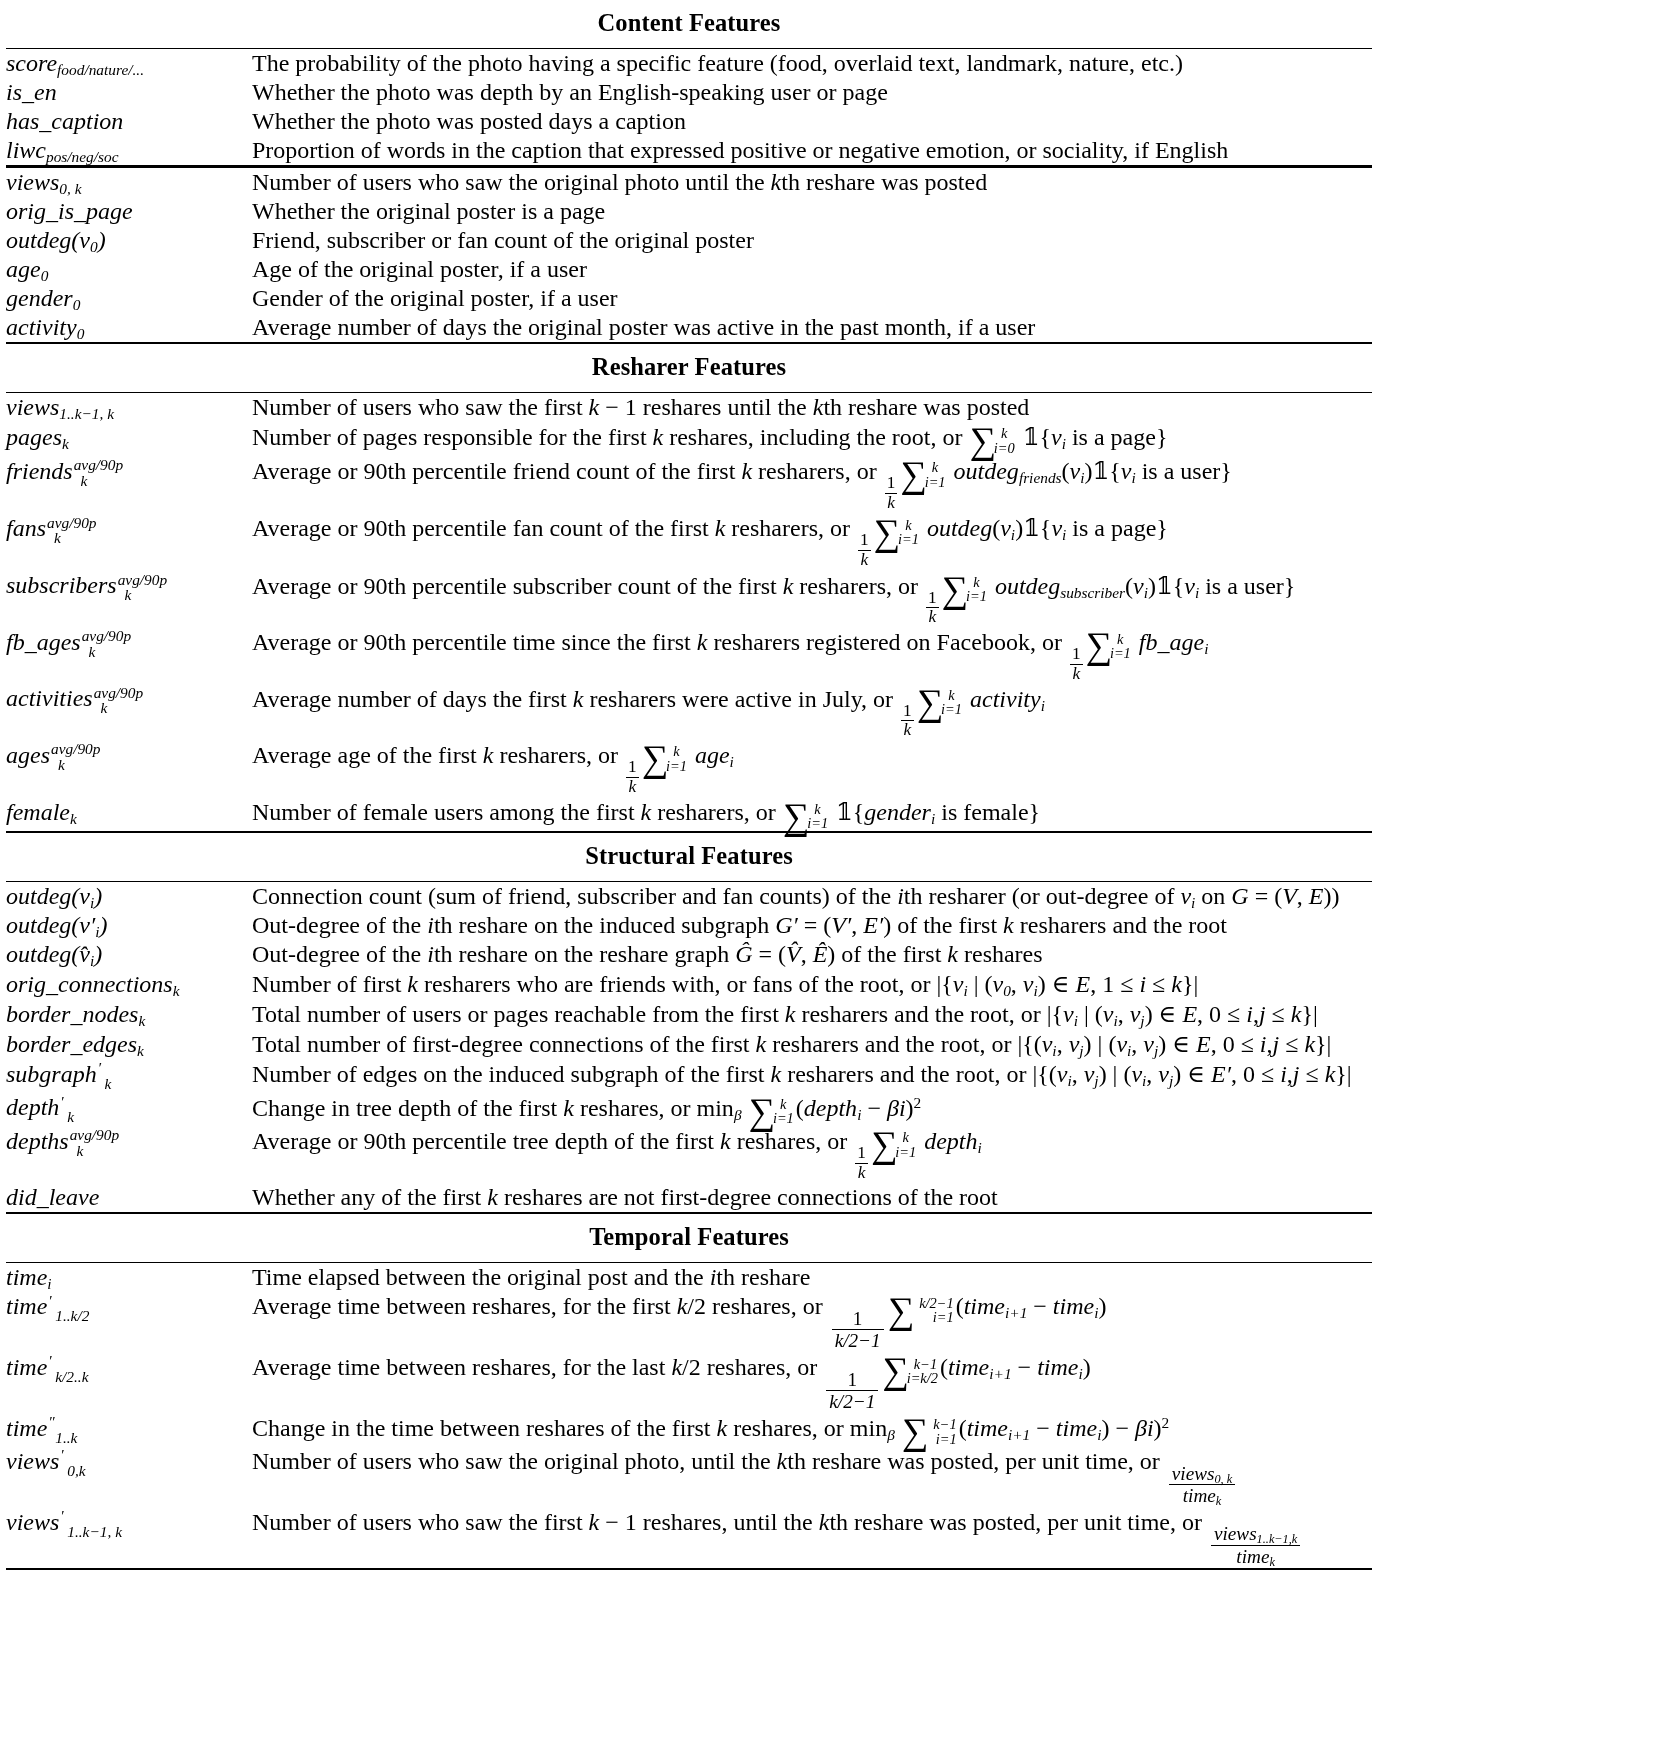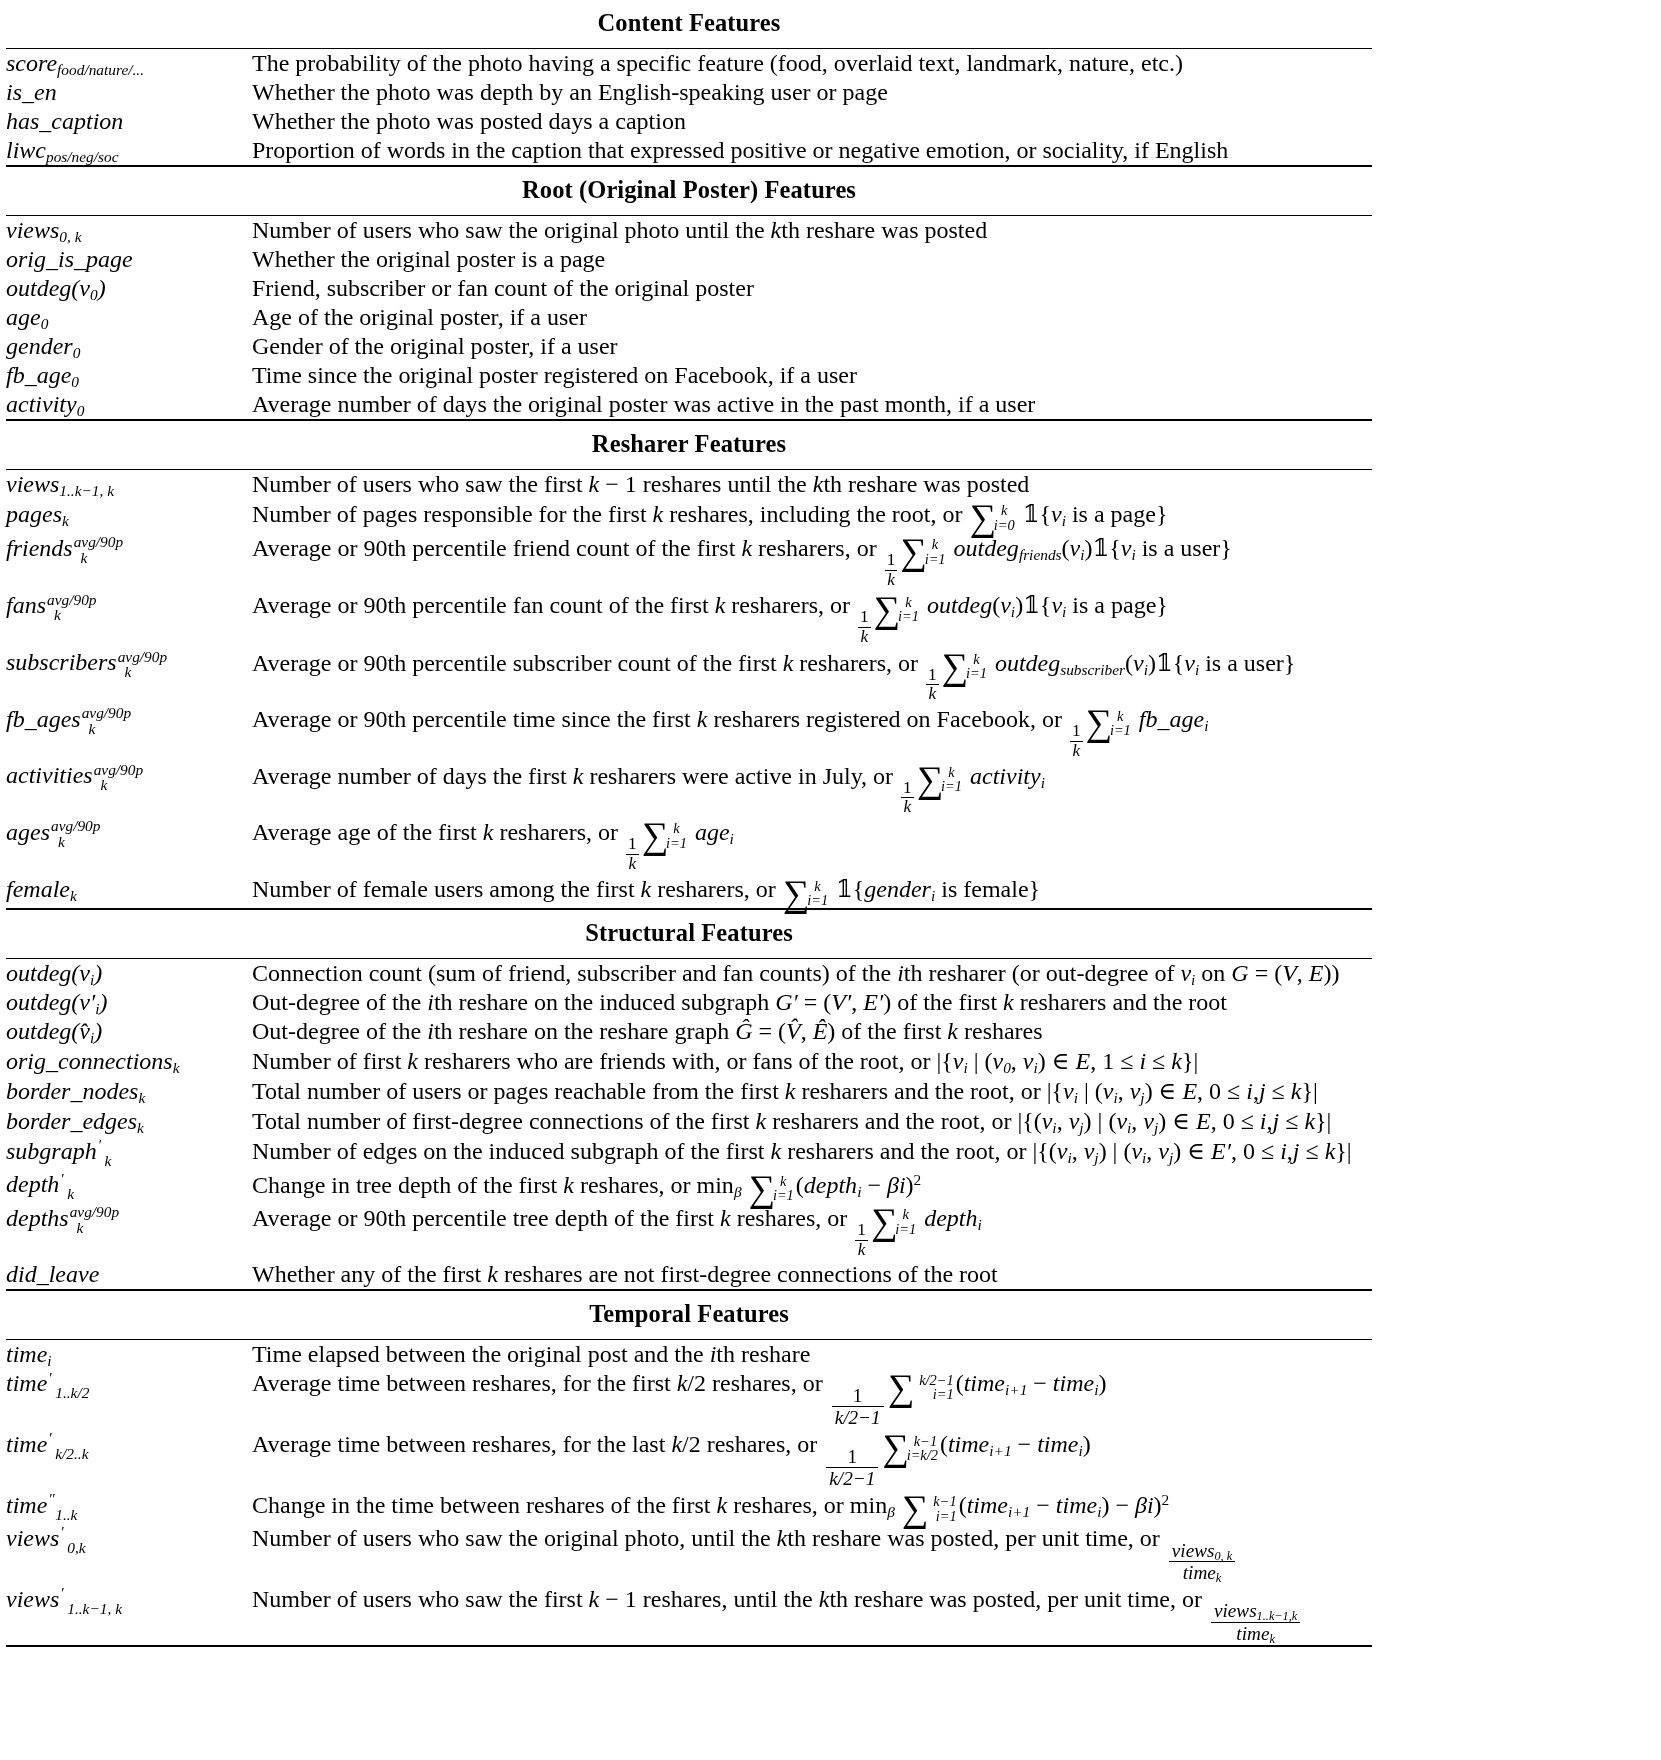--- a/index.html
+++ b/index.html
@@ -172,23 +172,20 @@
   </tr>
   <tr class="frow">
     <td class="name-cell">liwc<sub>pos/neg/soc</sub></td>
     <td class="desc-cell">Proportion of words in the caption that expressed positive or negative emotion, or sociality, if English</td>
   </tr>
 
   <tr class="rule-top">
           <td colspan="2"></td>
         </tr>
 
-  <tr class="section-head">
-    <td colspan="2">Root (Original Poster) Features</td>
-  </tr>
   <tr class="rule-thin">
           <td colspan="2"></td>
         </tr>
 
   <tr class="frow">
     <td class="name-cell">views<sub>0,&nbsp;k</sub></td>
     <td class="desc-cell">Number of users who saw the original photo until the <span class="mi">k</span>th reshare was posted</td>
   </tr>
   <tr class="frow">
     <td class="name-cell">orig_is_page</td>
@@ -198,24 +195,20 @@
     <td class="name-cell">outdeg(<span class="mi">v</span><sub>0</sub>)</td>
     <td class="desc-cell">Friend, subscriber or fan count of the original poster</td>
   </tr>
   <tr class="frow">
     <td class="name-cell">age<sub>0</sub></td>
     <td class="desc-cell">Age of the original poster, if a user</td>
   </tr>
   <tr class="frow">
     <td class="name-cell">gender<sub>0</sub></td>
     <td class="desc-cell">Gender of the original poster, if a user</td>
-  </tr>
-  <tr class="frow">
-    <td class="name-cell">fb_age<sub>0</sub></td>
-    <td class="desc-cell">Time since the original poster registered on Facebook, if a user</td>
   </tr>
   <tr class="frow">
     <td class="name-cell">activity<sub>0</sub></td>
     <td class="desc-cell">Average number of days the original poster was active in the past month, if a user</td>
   </tr>
 
   <tr class="rule-top">
           <td colspan="2"></td>
         </tr>
 

